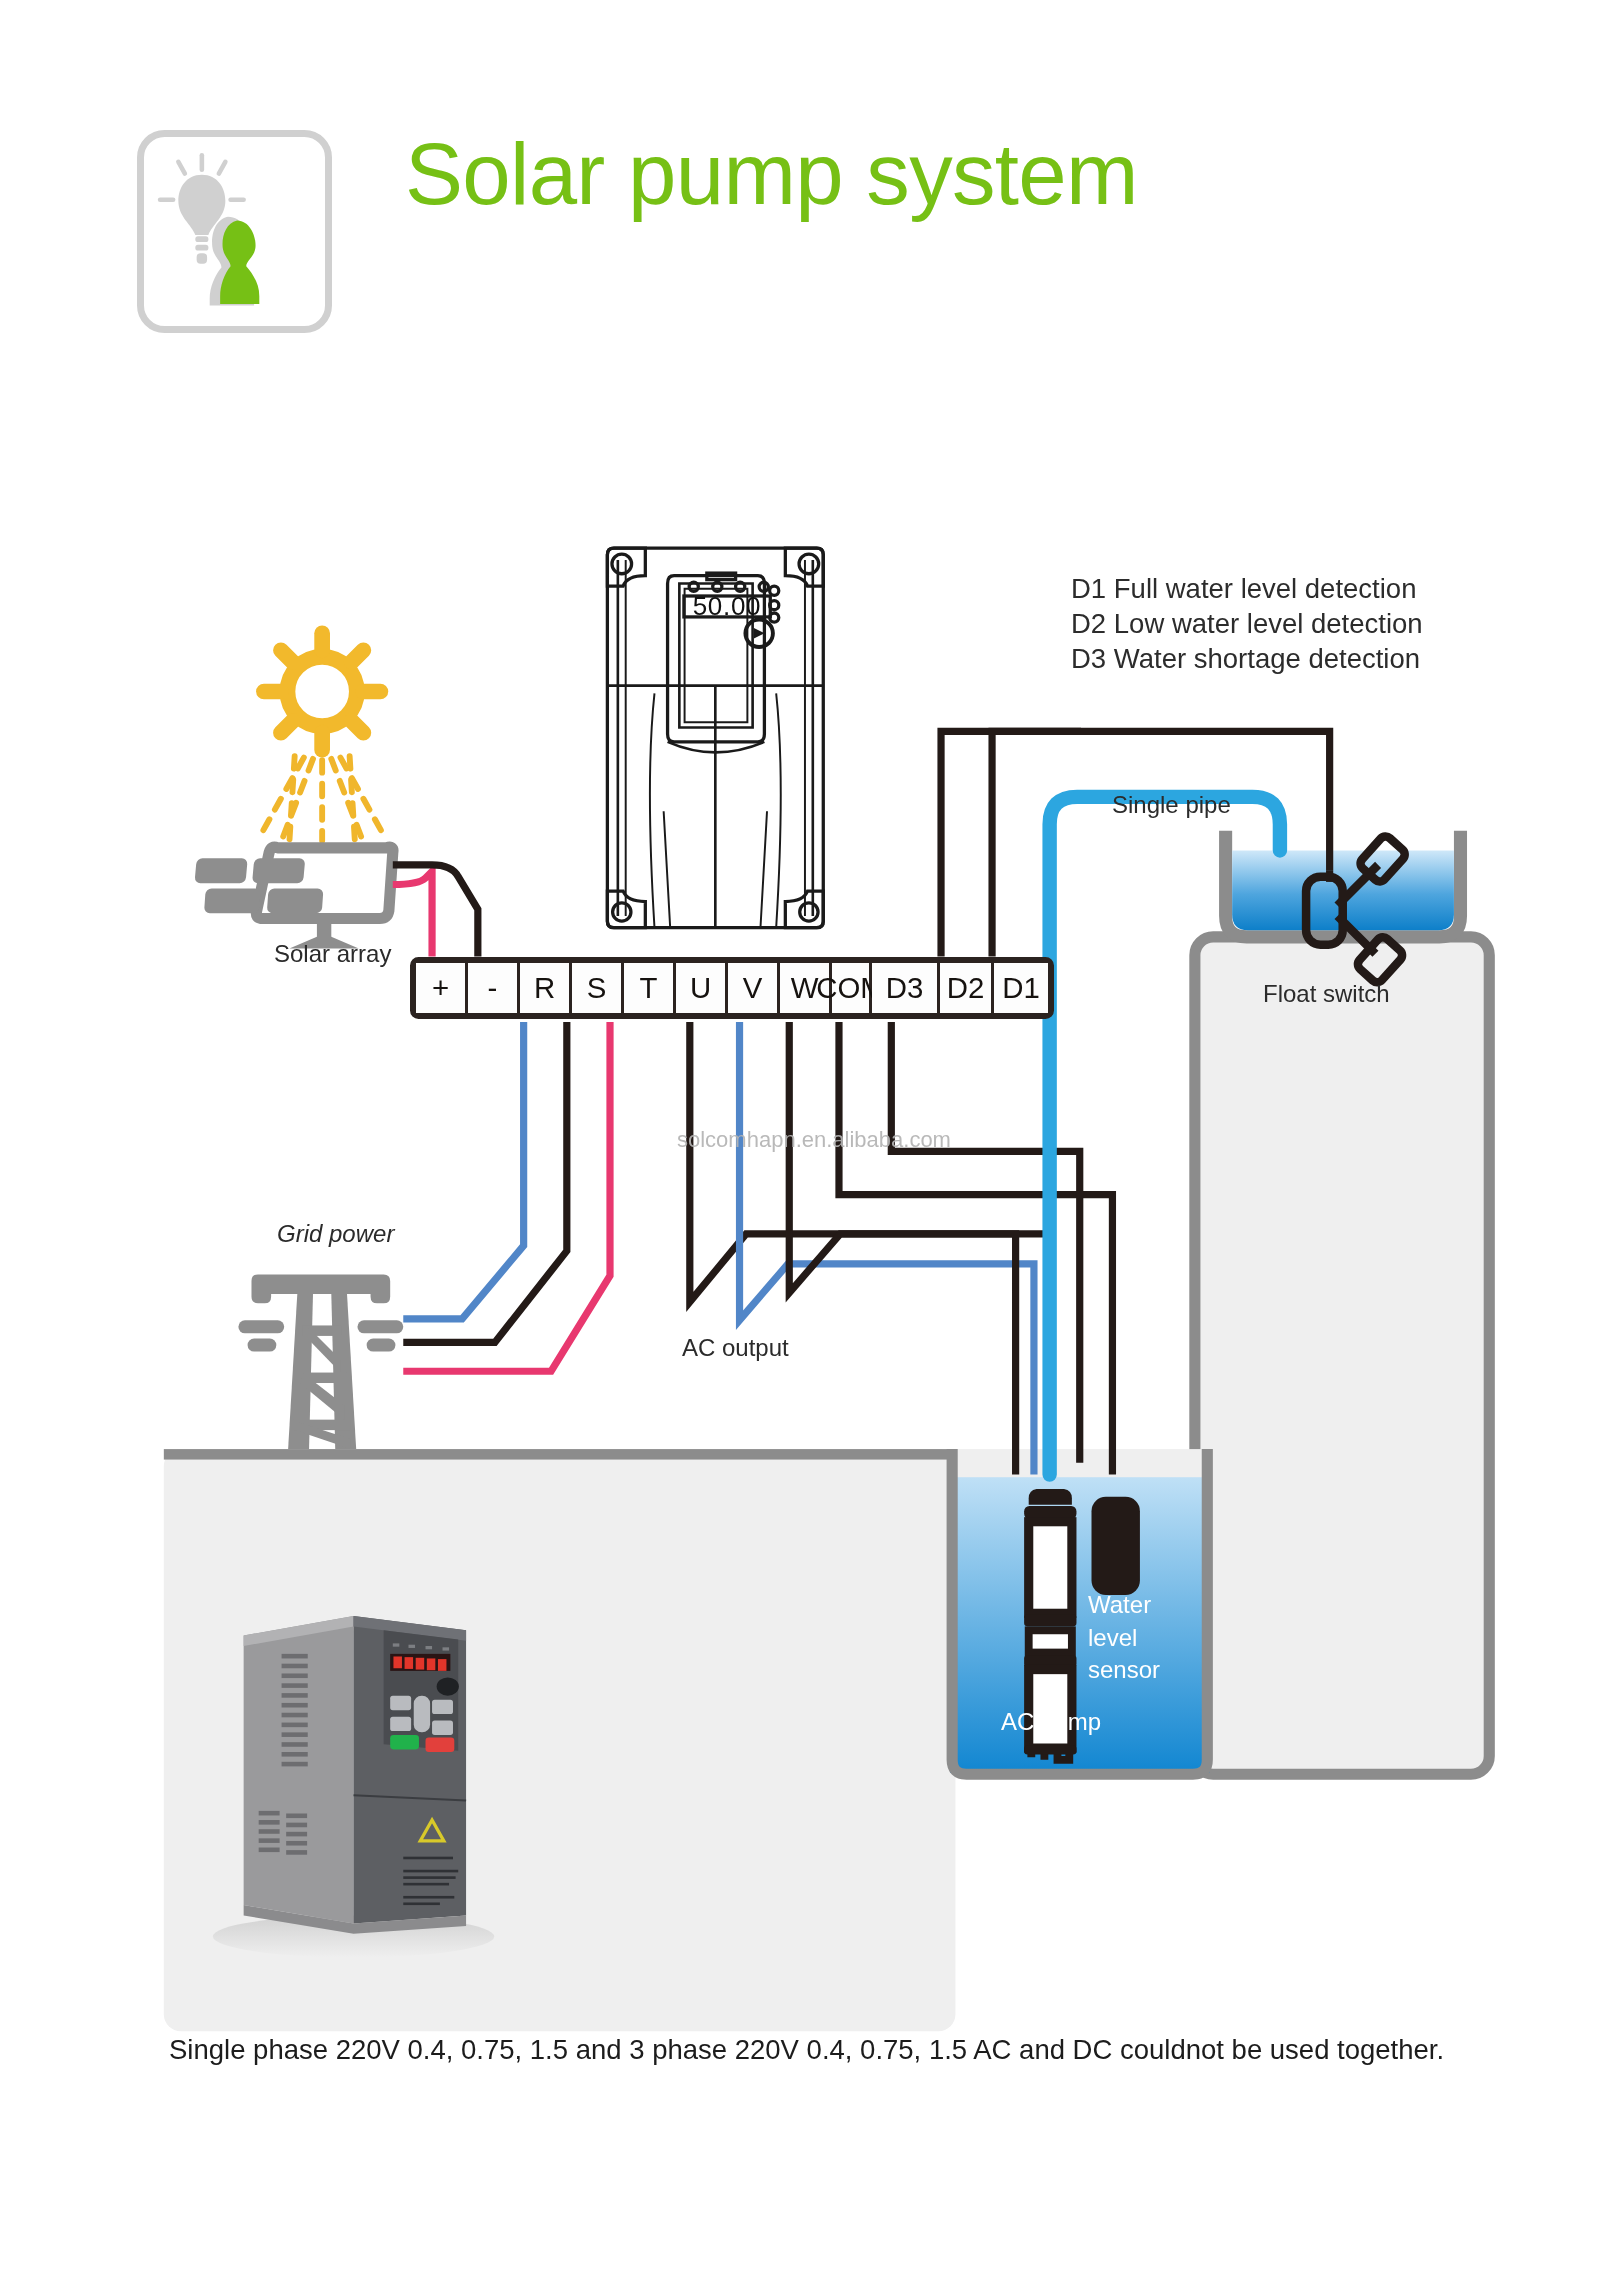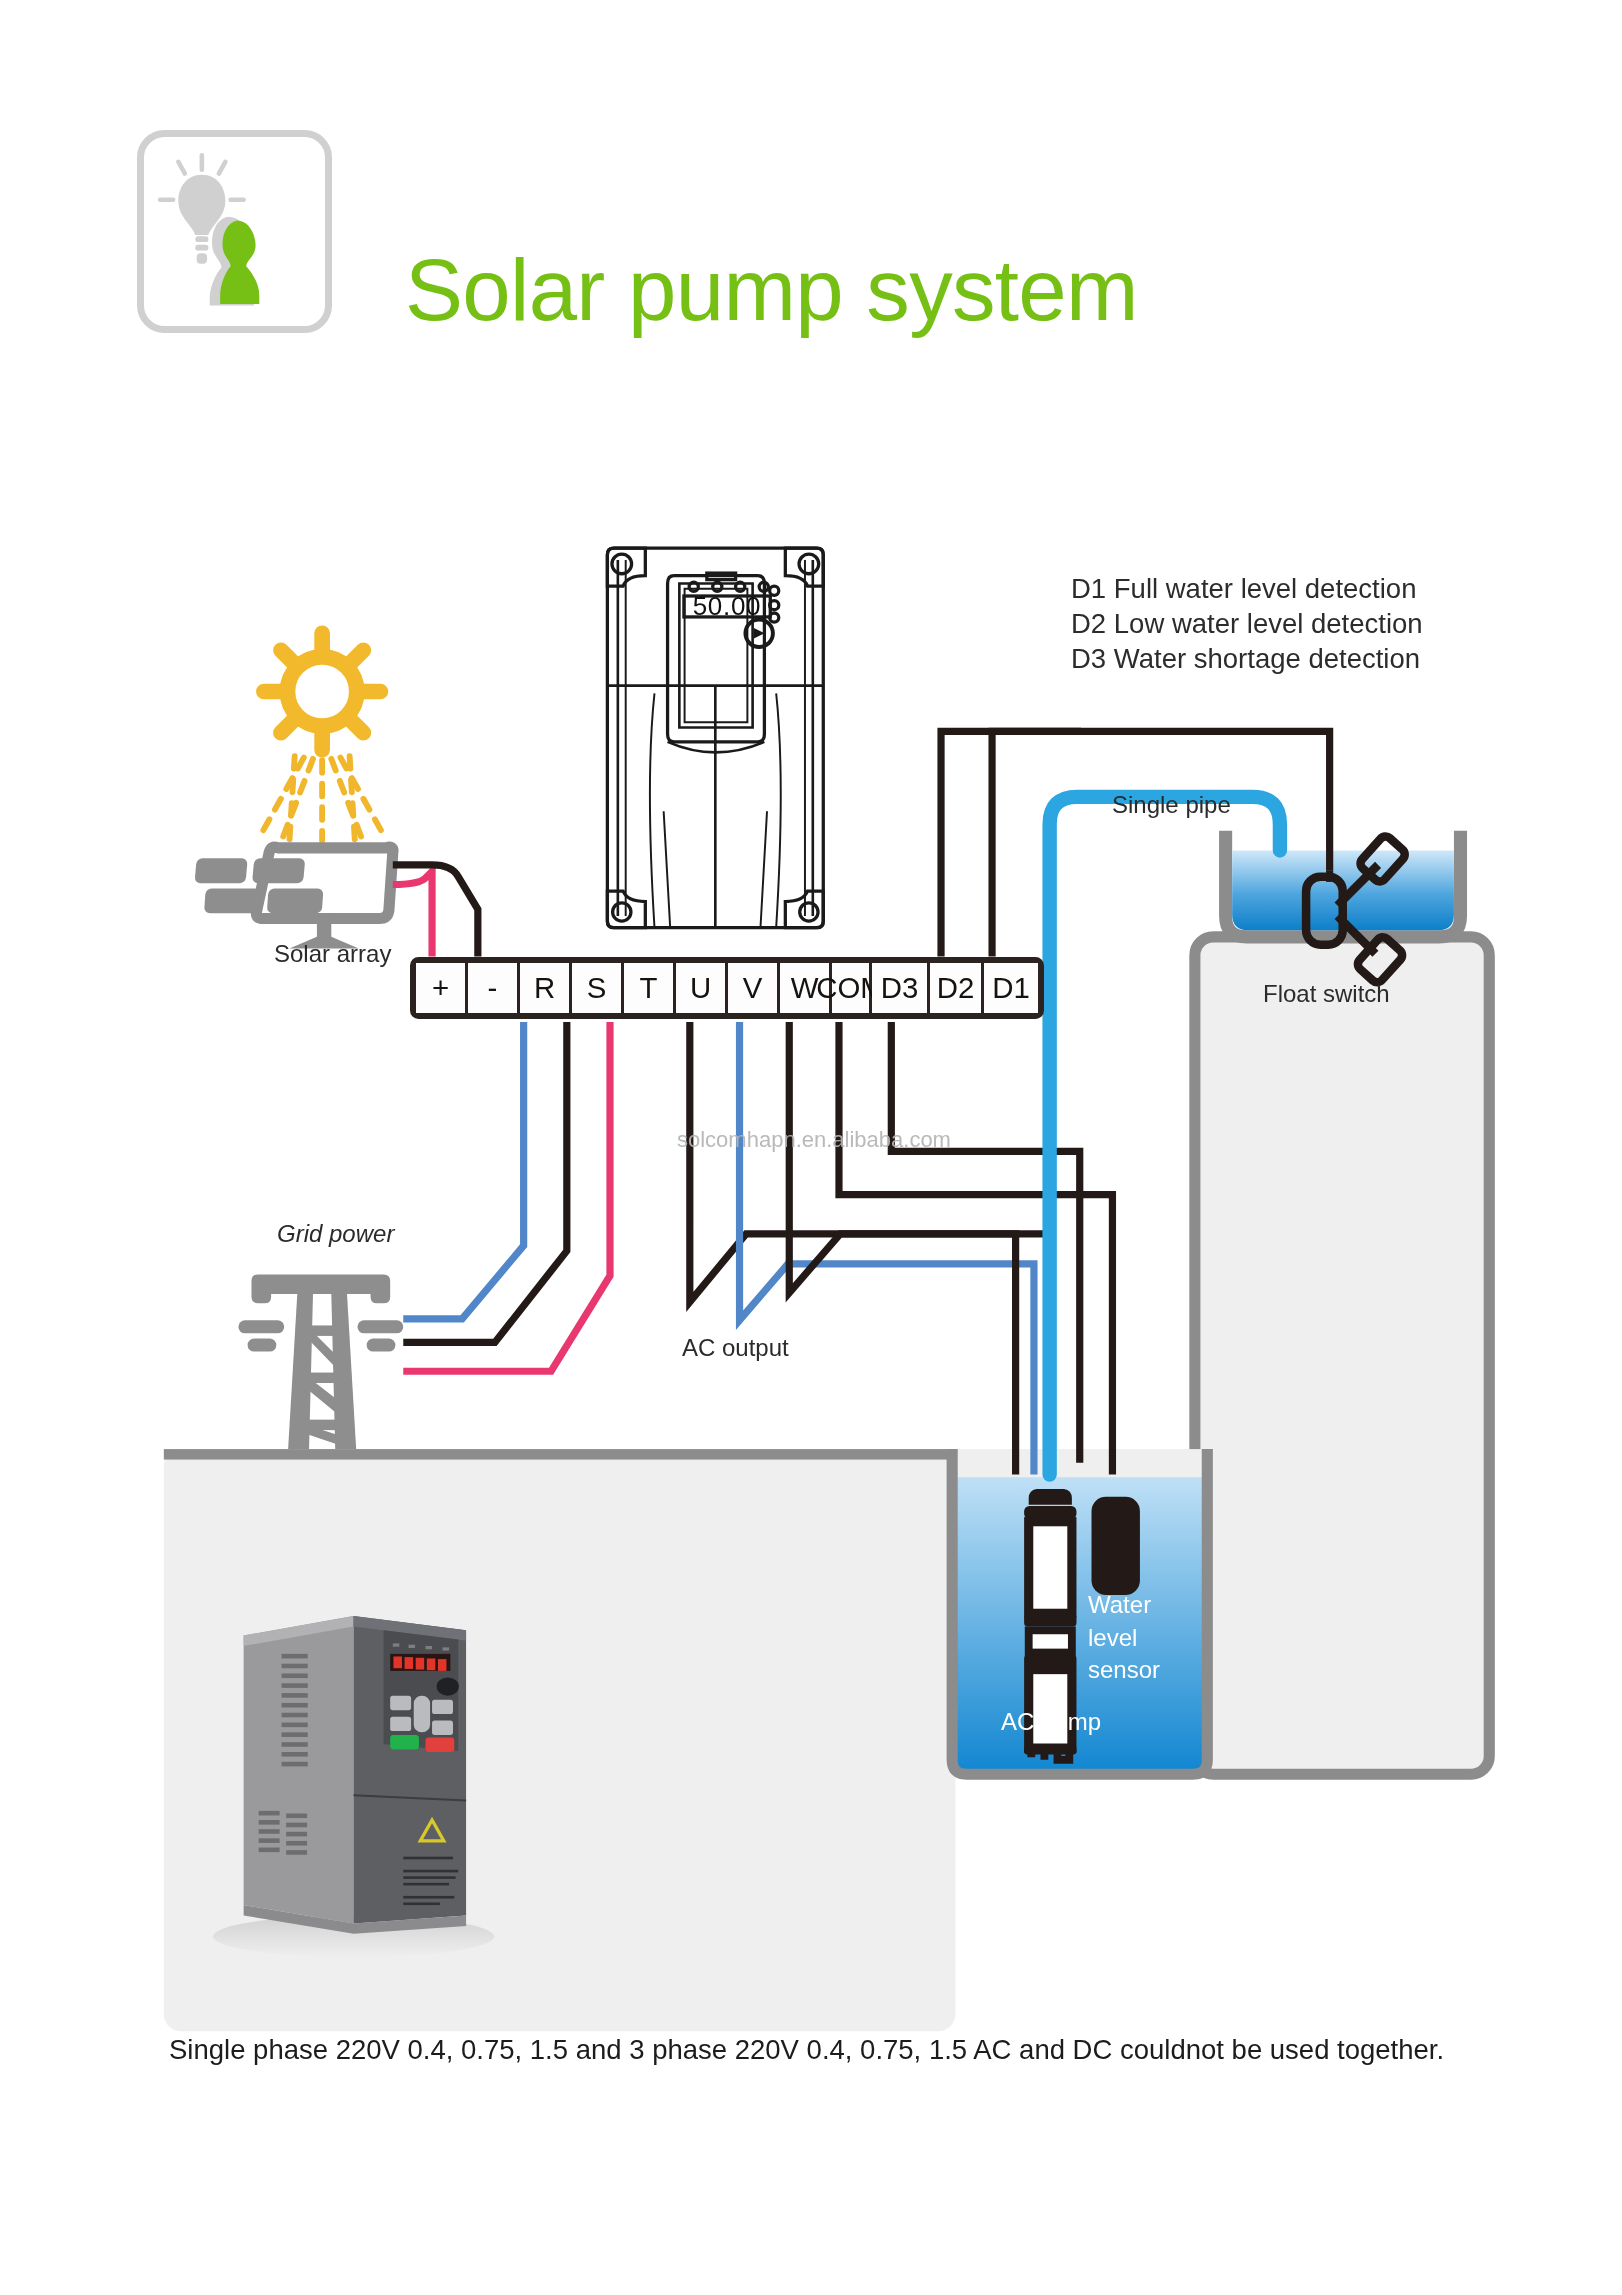--- a/index.html
+++ b/index.html
@@ -5,21 +5,21 @@
 <style>
   html,body{margin:0;padding:0;background:#ffffff;}
   body{
     width:1623px;height:2295px;position:relative;overflow:hidden;
     font-family:"Liberation Sans", sans-serif;
     -webkit-font-smoothing:antialiased;
   }
   .page{position:absolute;inset:0;}
 
   
-  .hdr{position:absolute;left:137px;top:130px;display:flex;align-items:flex-end;}
+  .hdr{position:absolute;left:137px;top:130px;display:flex;align-items:flex-start;}
   .hdr-badge{
     width:195px;height:203px;border:7.2px solid #d0d0d0;border-radius:27.5px;
     box-sizing:border-box;position:relative;background:#fff;flex:0 0 auto;
   }
   .hdr-title{
     margin-left:73px;font-size:87px;color:#76c015;letter-spacing:-0.7px;
     white-space:nowrap;line-height:1;font-weight:400;
   }
 
   
@@ -359,21 +359,21 @@
   <div class="tb">
     <div class="tb-cell" style="width:52px">+</div>
     <div class="tb-cell" style="width:52px">-</div>
     <div class="tb-cell" style="width:52px">R</div>
     <div class="tb-cell" style="width:52px">S</div>
     <div class="tb-cell" style="width:52px">T</div>
     <div class="tb-cell" style="width:52px">U</div>
     <div class="tb-cell" style="width:52px">V</div>
     <div class="tb-cell" style="width:52px">W</div>
     <div class="tb-cell" style="width:40px">COM</div>
-    <div class="tb-cell" style="width:58px">D3</div>
+    <div class="tb-cell" style="width:68px">D3</div>
     <div class="tb-cell" style="width:54px">D2</div>
     <div class="tb-cell" style="width:54px">D1</div>
   </div>
 
   <div style="position:absolute;left:687px;top:597px;width:80px;height:18.3px;
               display:flex;align-items:center;justify-content:center;
               font-size:26px;color:#111;letter-spacing:0.7px;">50.00</div>
 
   <div class="lbl" style="left:274px;top:938px;">Solar array</div>
   <div class="lbl" style="left:277px;top:1218px;font-style:italic;">Grid power</div>

